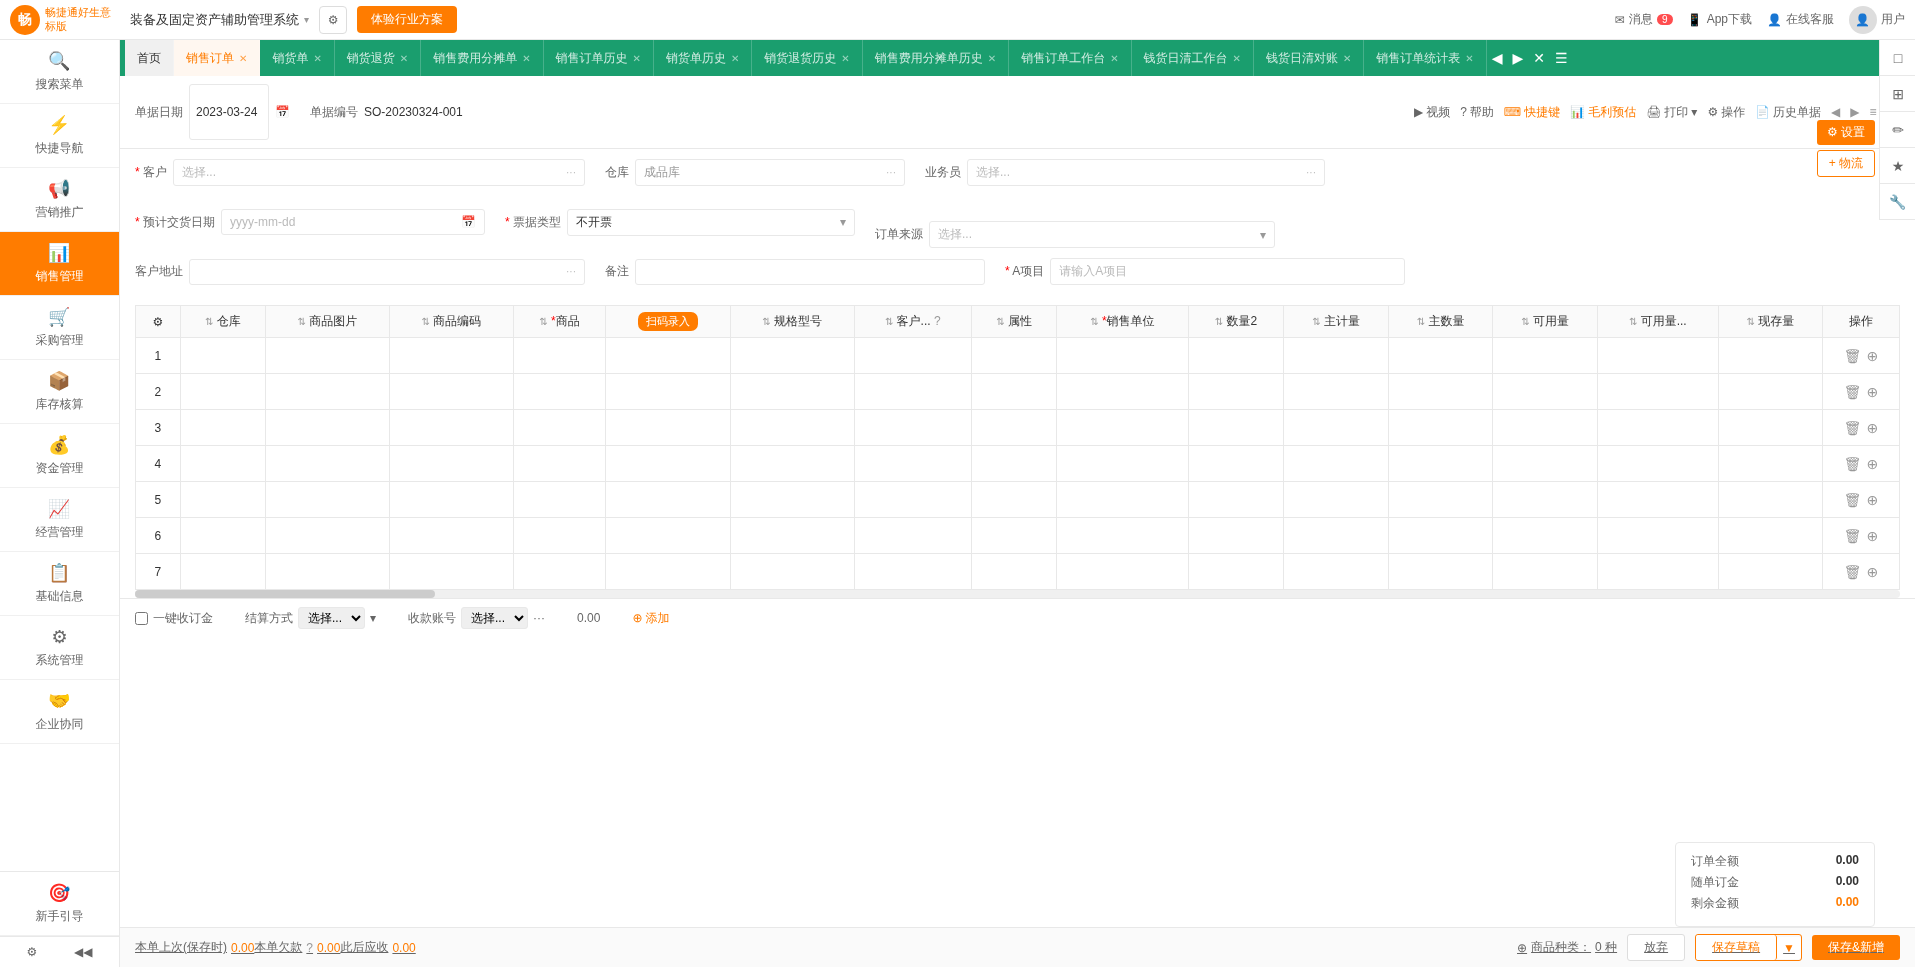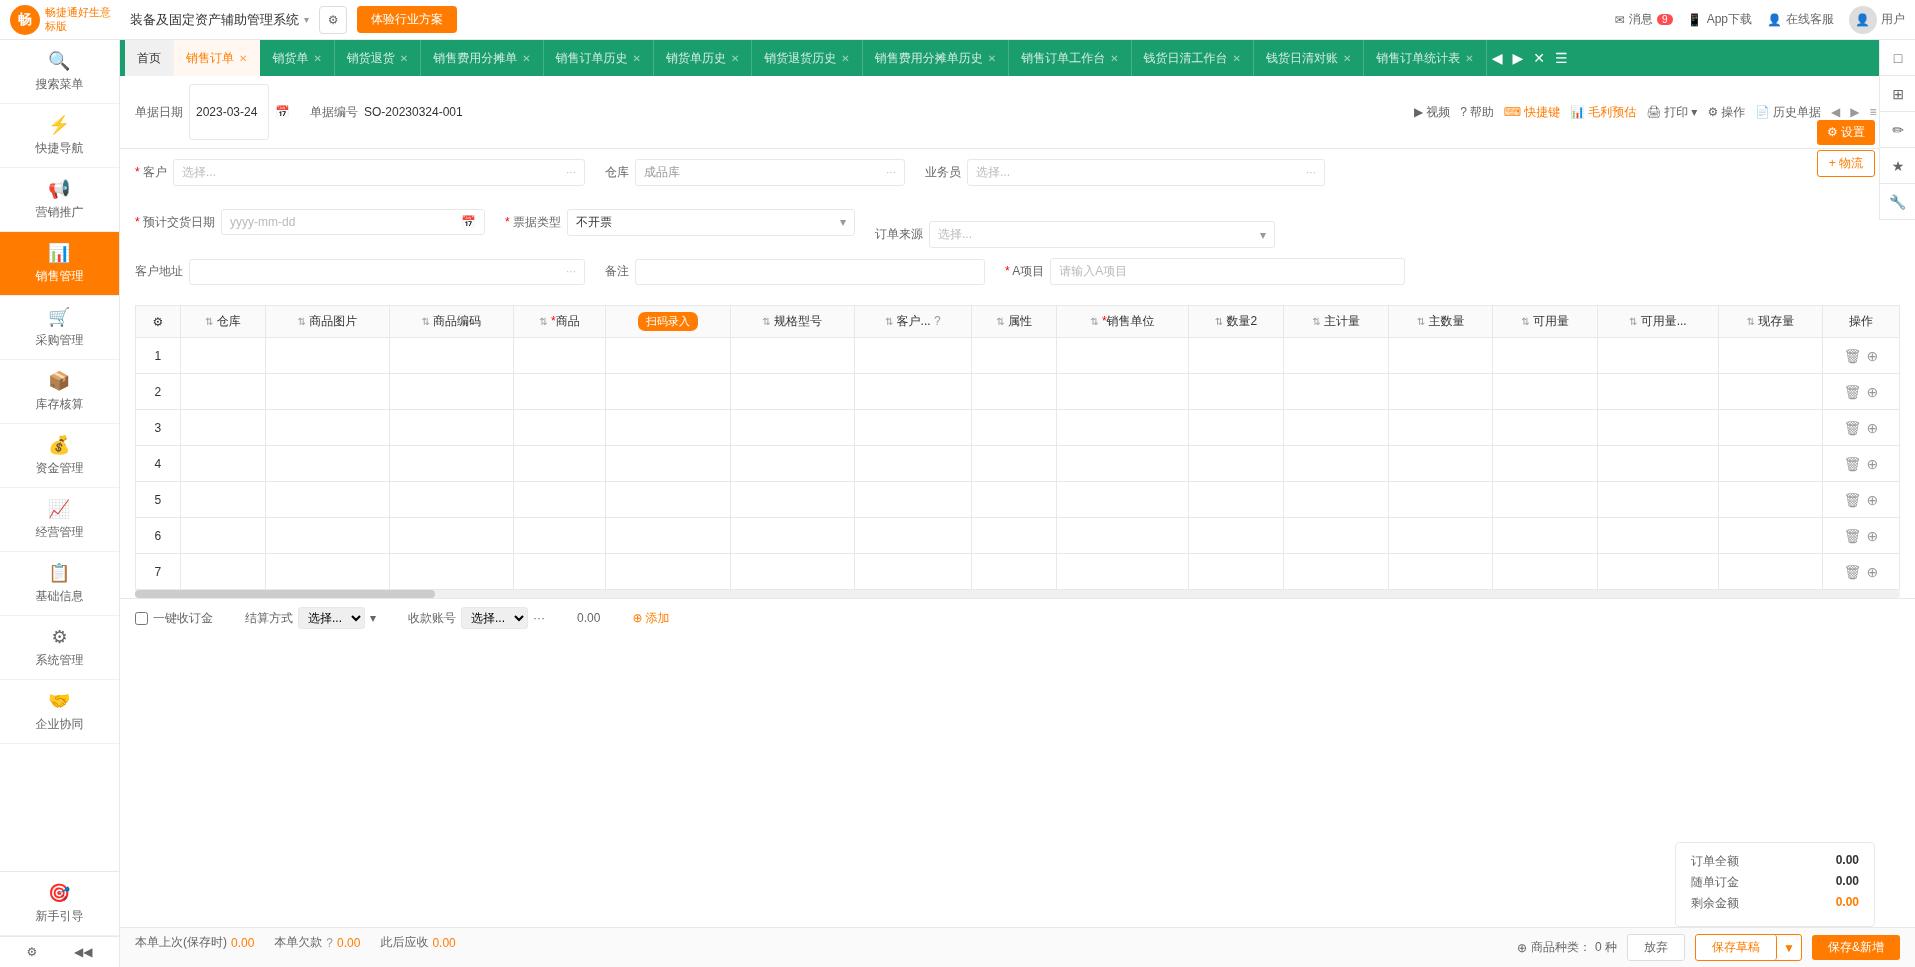--- a/index.html
+++ b/index.html
@@ -379,28 +379,28 @@
       border-radius: 3px;
       padding: 2px 5px;
       font-size: 12px;
       min-width: 60px;
     }
     .add-link { color: #ff7c00; cursor: pointer; display: flex; align-items: center; gap: 3px; }
 
     
     .status-bar {
       display: flex;
-      align-items: flex-start;
+      align-items: center;
       padding: 6px 15px;
       background: #fafafa;
       border-top: 1px solid #e8e8e8;
       font-size: 12px;
       color: #666;
-      gap: 20px;
       flex-shrink: 0;
+      text-decoration: underline;
     }
     .status-item { display: flex; align-items: center; gap: 4px; }
     .status-val { color: #ff7c00; }
     .status-bar-right {
       margin-left: auto;
       display: flex;
       align-items: center;
       gap: 10px;
     }
     .btn-discard {

